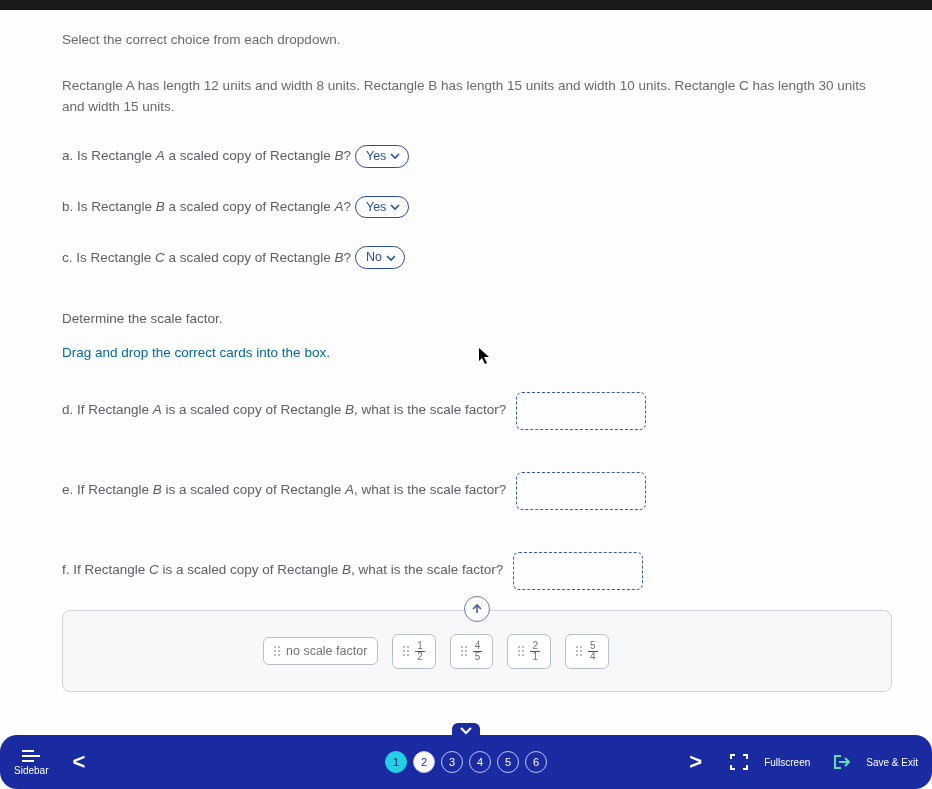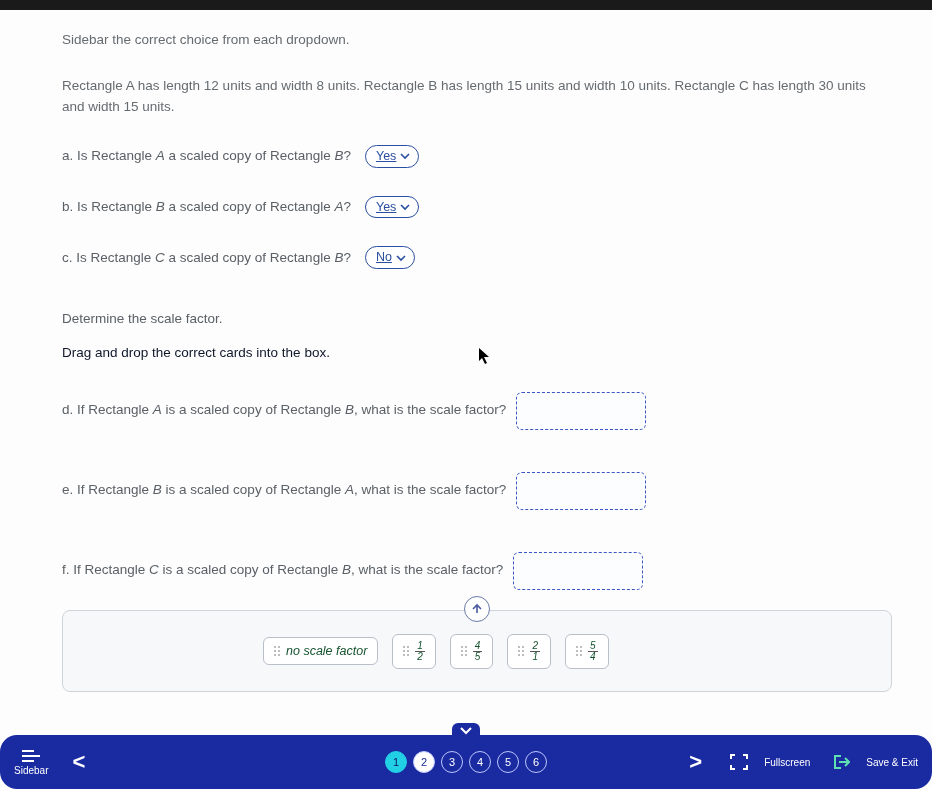--- a/index.html
+++ b/index.html
@@ -13,31 +13,31 @@
   }
   .content {
     position: absolute;
     left: 62px; top: 20px; right: 40px;
     color: #5a6066;
     font-size: 13.5px;
     line-height: 1.5;
   }
   .instruction { margin-bottom: 14px; color:#666b70; }
   .problem-text { margin-bottom: 28px; color:#666b70;margin-top:26px; }
-  .q-line { margin-bottom: 28px; display:flex; align-items:center; gap:14px; color:#5a6066; }
+  .q-line { margin-bottom: 28px; display:flex; align-items:center; gap:4px; color:#5a6066; }
   .q-line .q-text i { font-style: italic; }
   .dd {
     display:inline-flex; align-items:center; gap:4px;
     border: 1.5px solid #2a4ea0; border-radius: 12px;
     padding: 1px 8px 1px 10px; color:#2a4ea0; font-size:12.5px;
-    background:#fff; cursor:pointer; user-select:none;text-decoration:underline;
+    background:#fff; cursor:pointer; user-select:none;
   }
   .dd svg { width:10px; height:10px; }
   .subhead { margin-top: 14px; margin-bottom: 14px; color:#5a6066; }
-  .subhead2 { margin-bottom: 28px; color:#0f172a; }
+  .subhead2 { margin-bottom: 28px; color:#0369a1; }
   .drop-line { display:flex; align-items:center; gap:10px; margin-bottom: 42px; }
   .drop-line .q-text { flex: 0 0 auto; max-width: 640px; text-align: right; }
   .dropzone {
     width: 130px; height: 38px;
     border: 1.5px dashed #3a55c6; border-radius: 6px;
     background: #fbfdff;
   }
   
   .tray-wrap {
     position:absolute; left:62px; right:40px; top: 600px;
@@ -50,21 +50,21 @@
     color:#4a5aa0;
   }
   .tray {
     border:1px solid #cfd3da; border-radius:8px; background:#f7f8fa;
     height:82px; display:flex; align-items:center; gap:14px;
     padding: 0 18px 0 200px;
   }
   .card {
     display:inline-flex; align-items:center; gap:6px;
     border:1px solid #b9bfc9; border-radius:6px; background:#fff;
-    padding:6px 10px; font-size:12.5px; color:#14532d; cursor:grab;font-style:italic;
+    padding:6px 10px; font-size:12.5px; color:#737373; cursor:grab;
   }
   .grip { display:inline-flex; flex-direction:column; gap:2px; opacity:.55; }
   .grip span { display:flex; gap:2px; }
   .grip i { width:2px; height:2px; background:#888; display:block; }
   .frac { display:inline-flex; flex-direction:column; align-items:center; line-height:1; font-size:10px; }
   .frac .n { border-bottom:1px solid #555; padding:0 2px; }
   .frac .d { padding:0 2px; }
   
   .navbar {
     position:absolute; left:0; right:0; bottom:0; height:54px;
@@ -96,21 +96,21 @@
     pointer-events:none;
   }
 </style>
 </head>
 <body>
 
 <div class="page">
 
   <div class="content">
 
-    <div class="instruction">Sidebar the correct choice from each dropdown.</div>
+    <div class="instruction">Select the correct choice from each dropdown.</div>
     <div class="problem-text">Rectangle A has length 12 units and width 8 units. Rectangle B has length 15 units and width 10 units. Rectangle C has length 30 units and width 15 units.</div>
 
     <div class="q-line">
       <span class="q-text">
         <span>a. Is Rectangle </span><i>A</i><span> a scaled copy of Rectangle </span><i>B</i><span>?</span>
       </span>
       <span class="dd">
         <span>Yes</span>
         <svg viewBox="0 0 10 10">
             <path d="M1 3 L5 7 L9 3" fill="none" stroke="#2a4ea0" stroke-width="1.6"></path>

